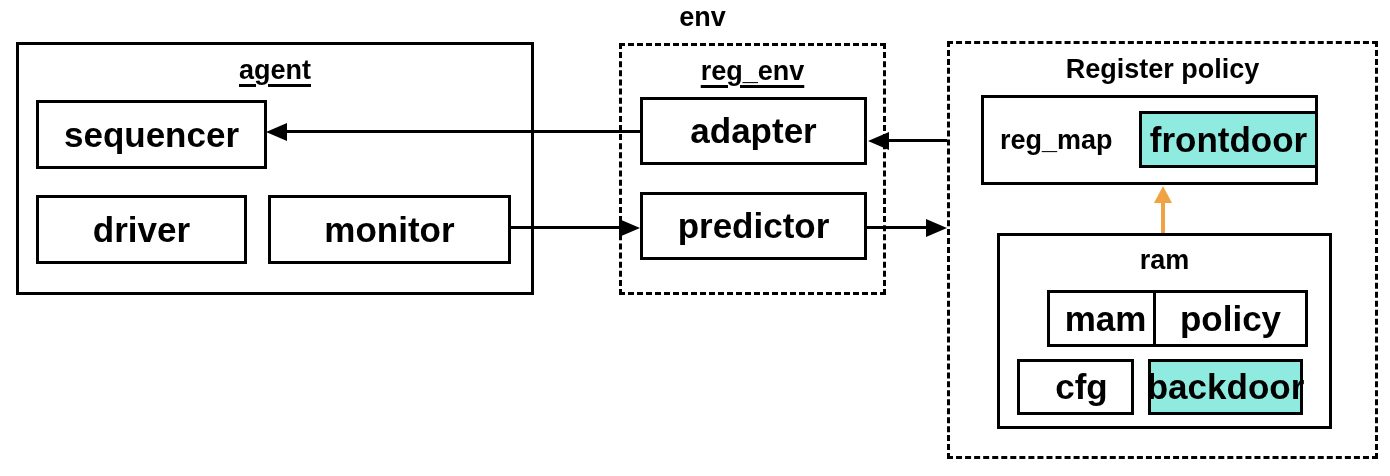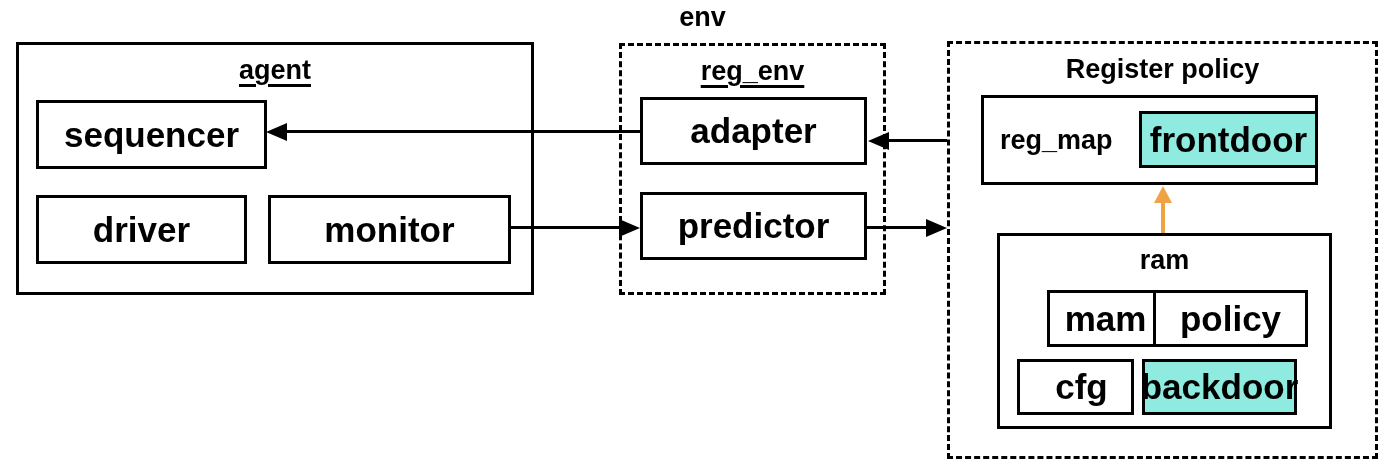--- a/index.html
+++ b/index.html
@@ -127,21 +127,21 @@
       <div class="group-title" style="top:9px;">ram</div>
       <div class="node" style="left:17px; top:54px; width:117px; height:57px;margin-left:30px;">
         <span>mam</span>
       </div>
       <div class="node" style="left:153px; top:54px; width:155px; height:57px;">
         <span>policy</span>
       </div>
       <div class="node" style="left:17px; top:123px; width:117px; height:56px;padding-left:12px;">
         <span>cfg</span>
       </div>
-      <div class="node highlight" style="left:142px; top:123px; width:155px; height:56px;">
+      <div class="node highlight" style="left:148px; top:123px; width:155px; height:56px;">
         <span>backdoor</span>
       </div>
     </div>
   </div>
 
   <div>
     <div class="head-left" style="left:266px; top:122.5px;"></div>
     <div class="hline" style="left:284px; top:130px; width:356px;"></div>
   </div>
 

